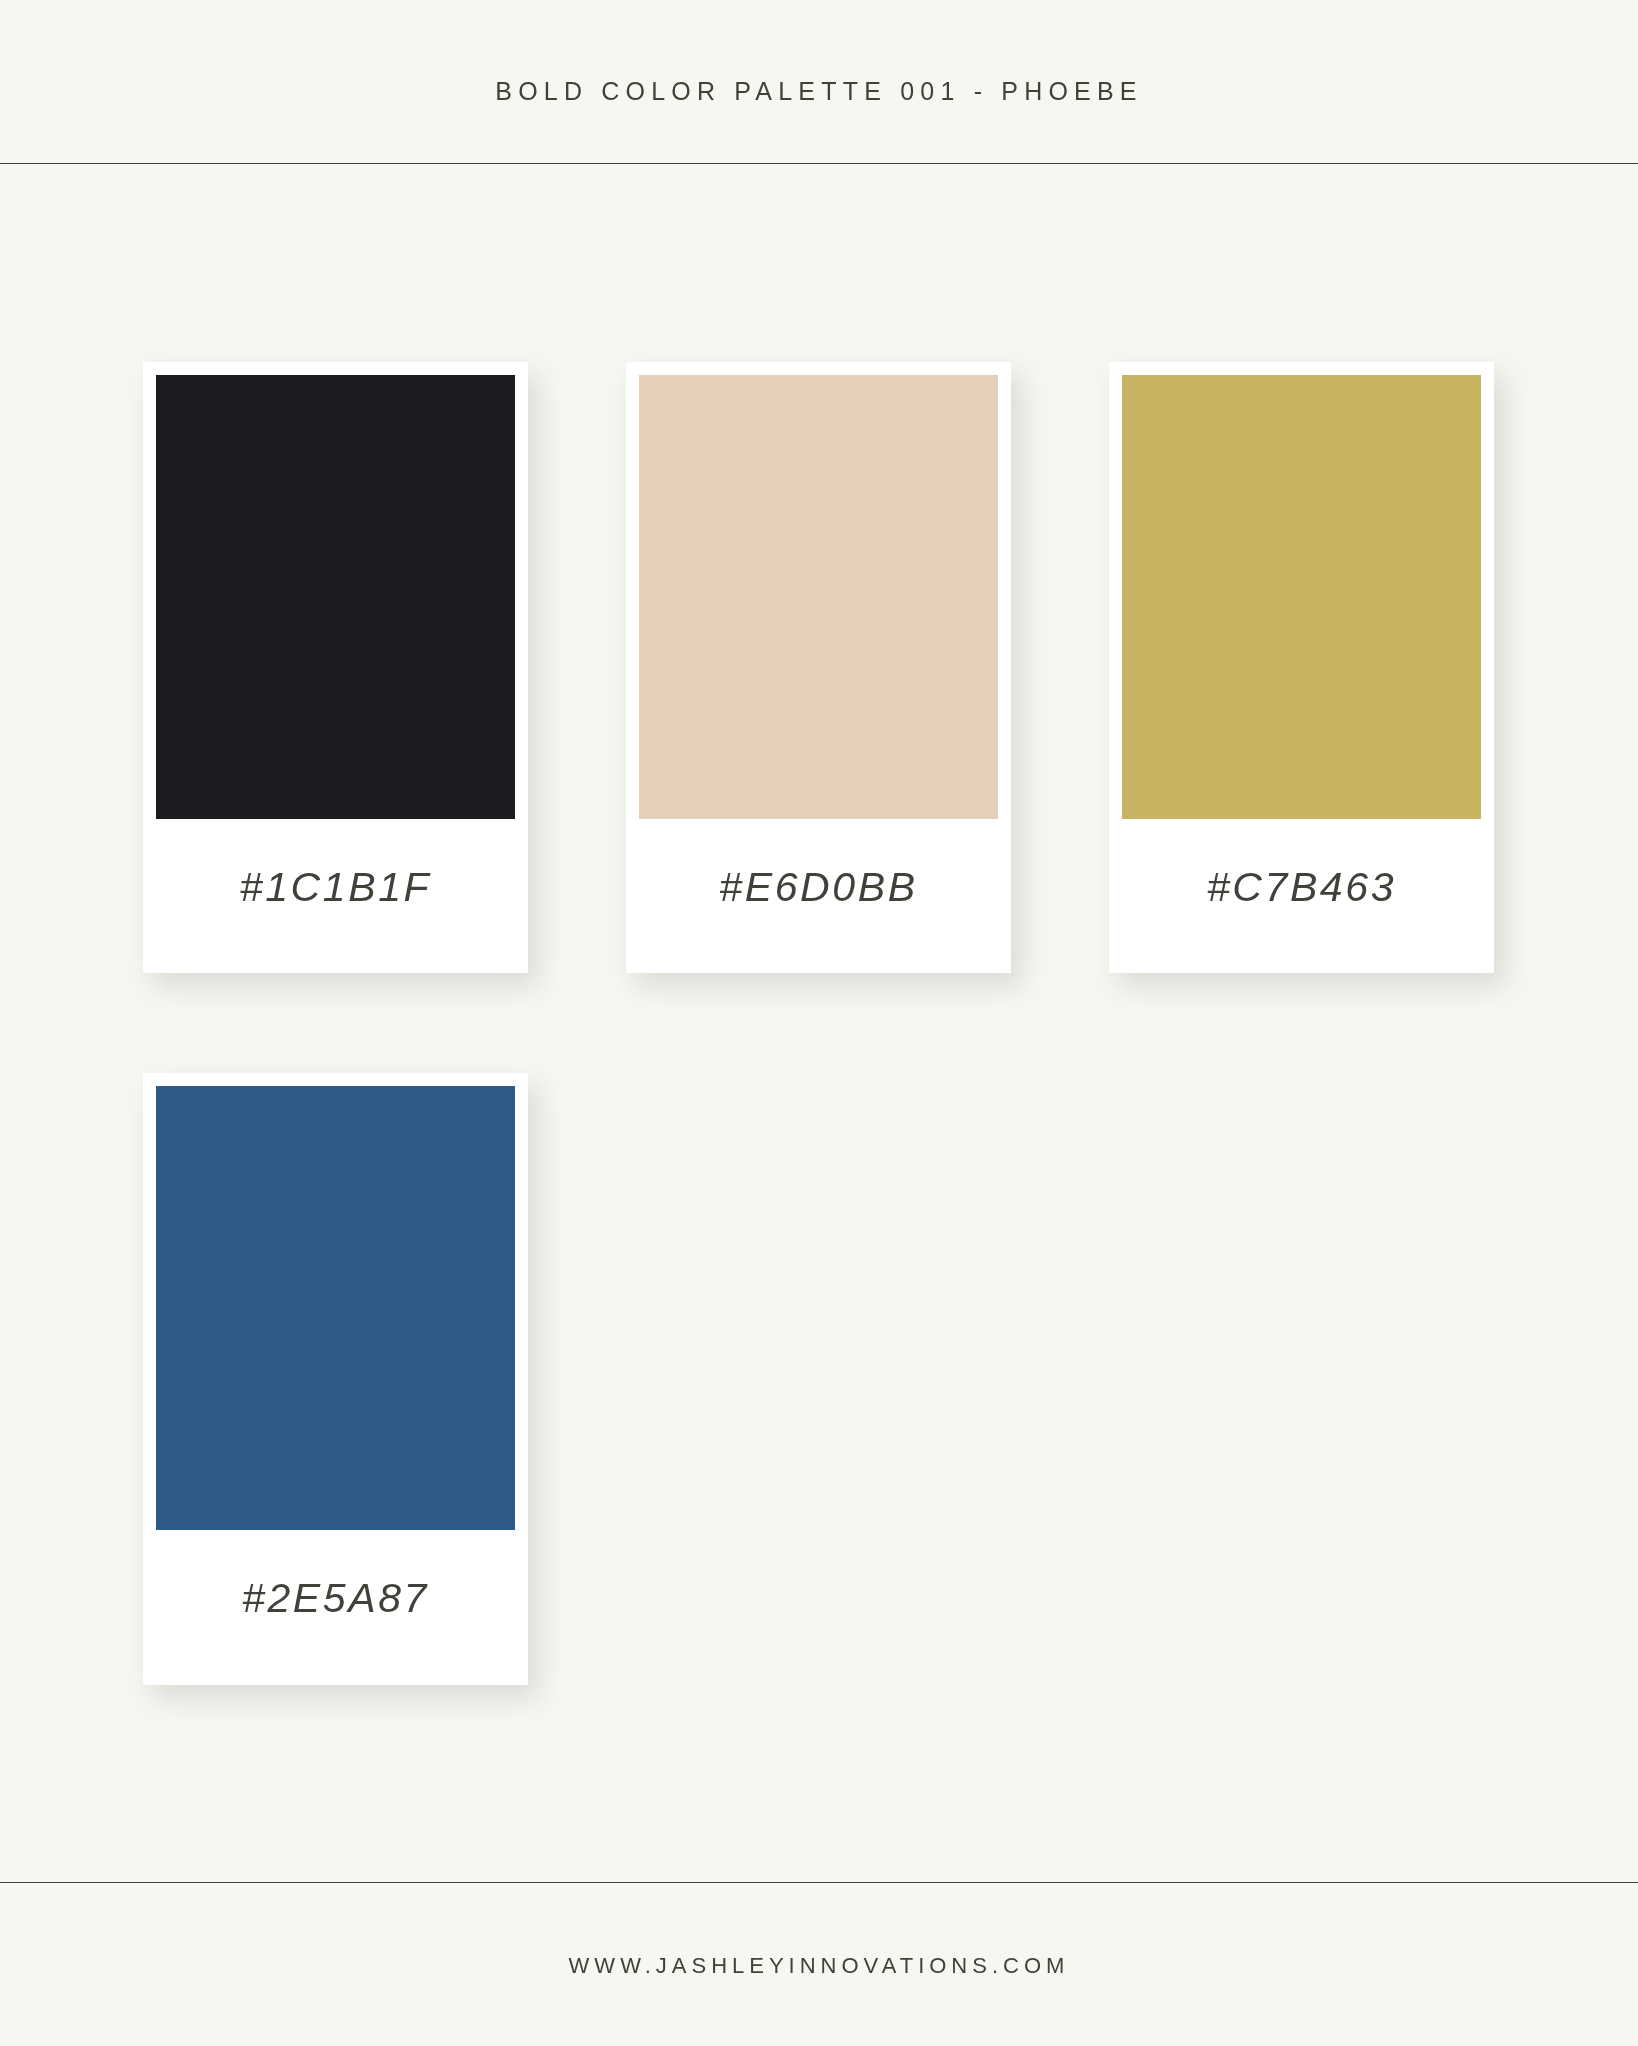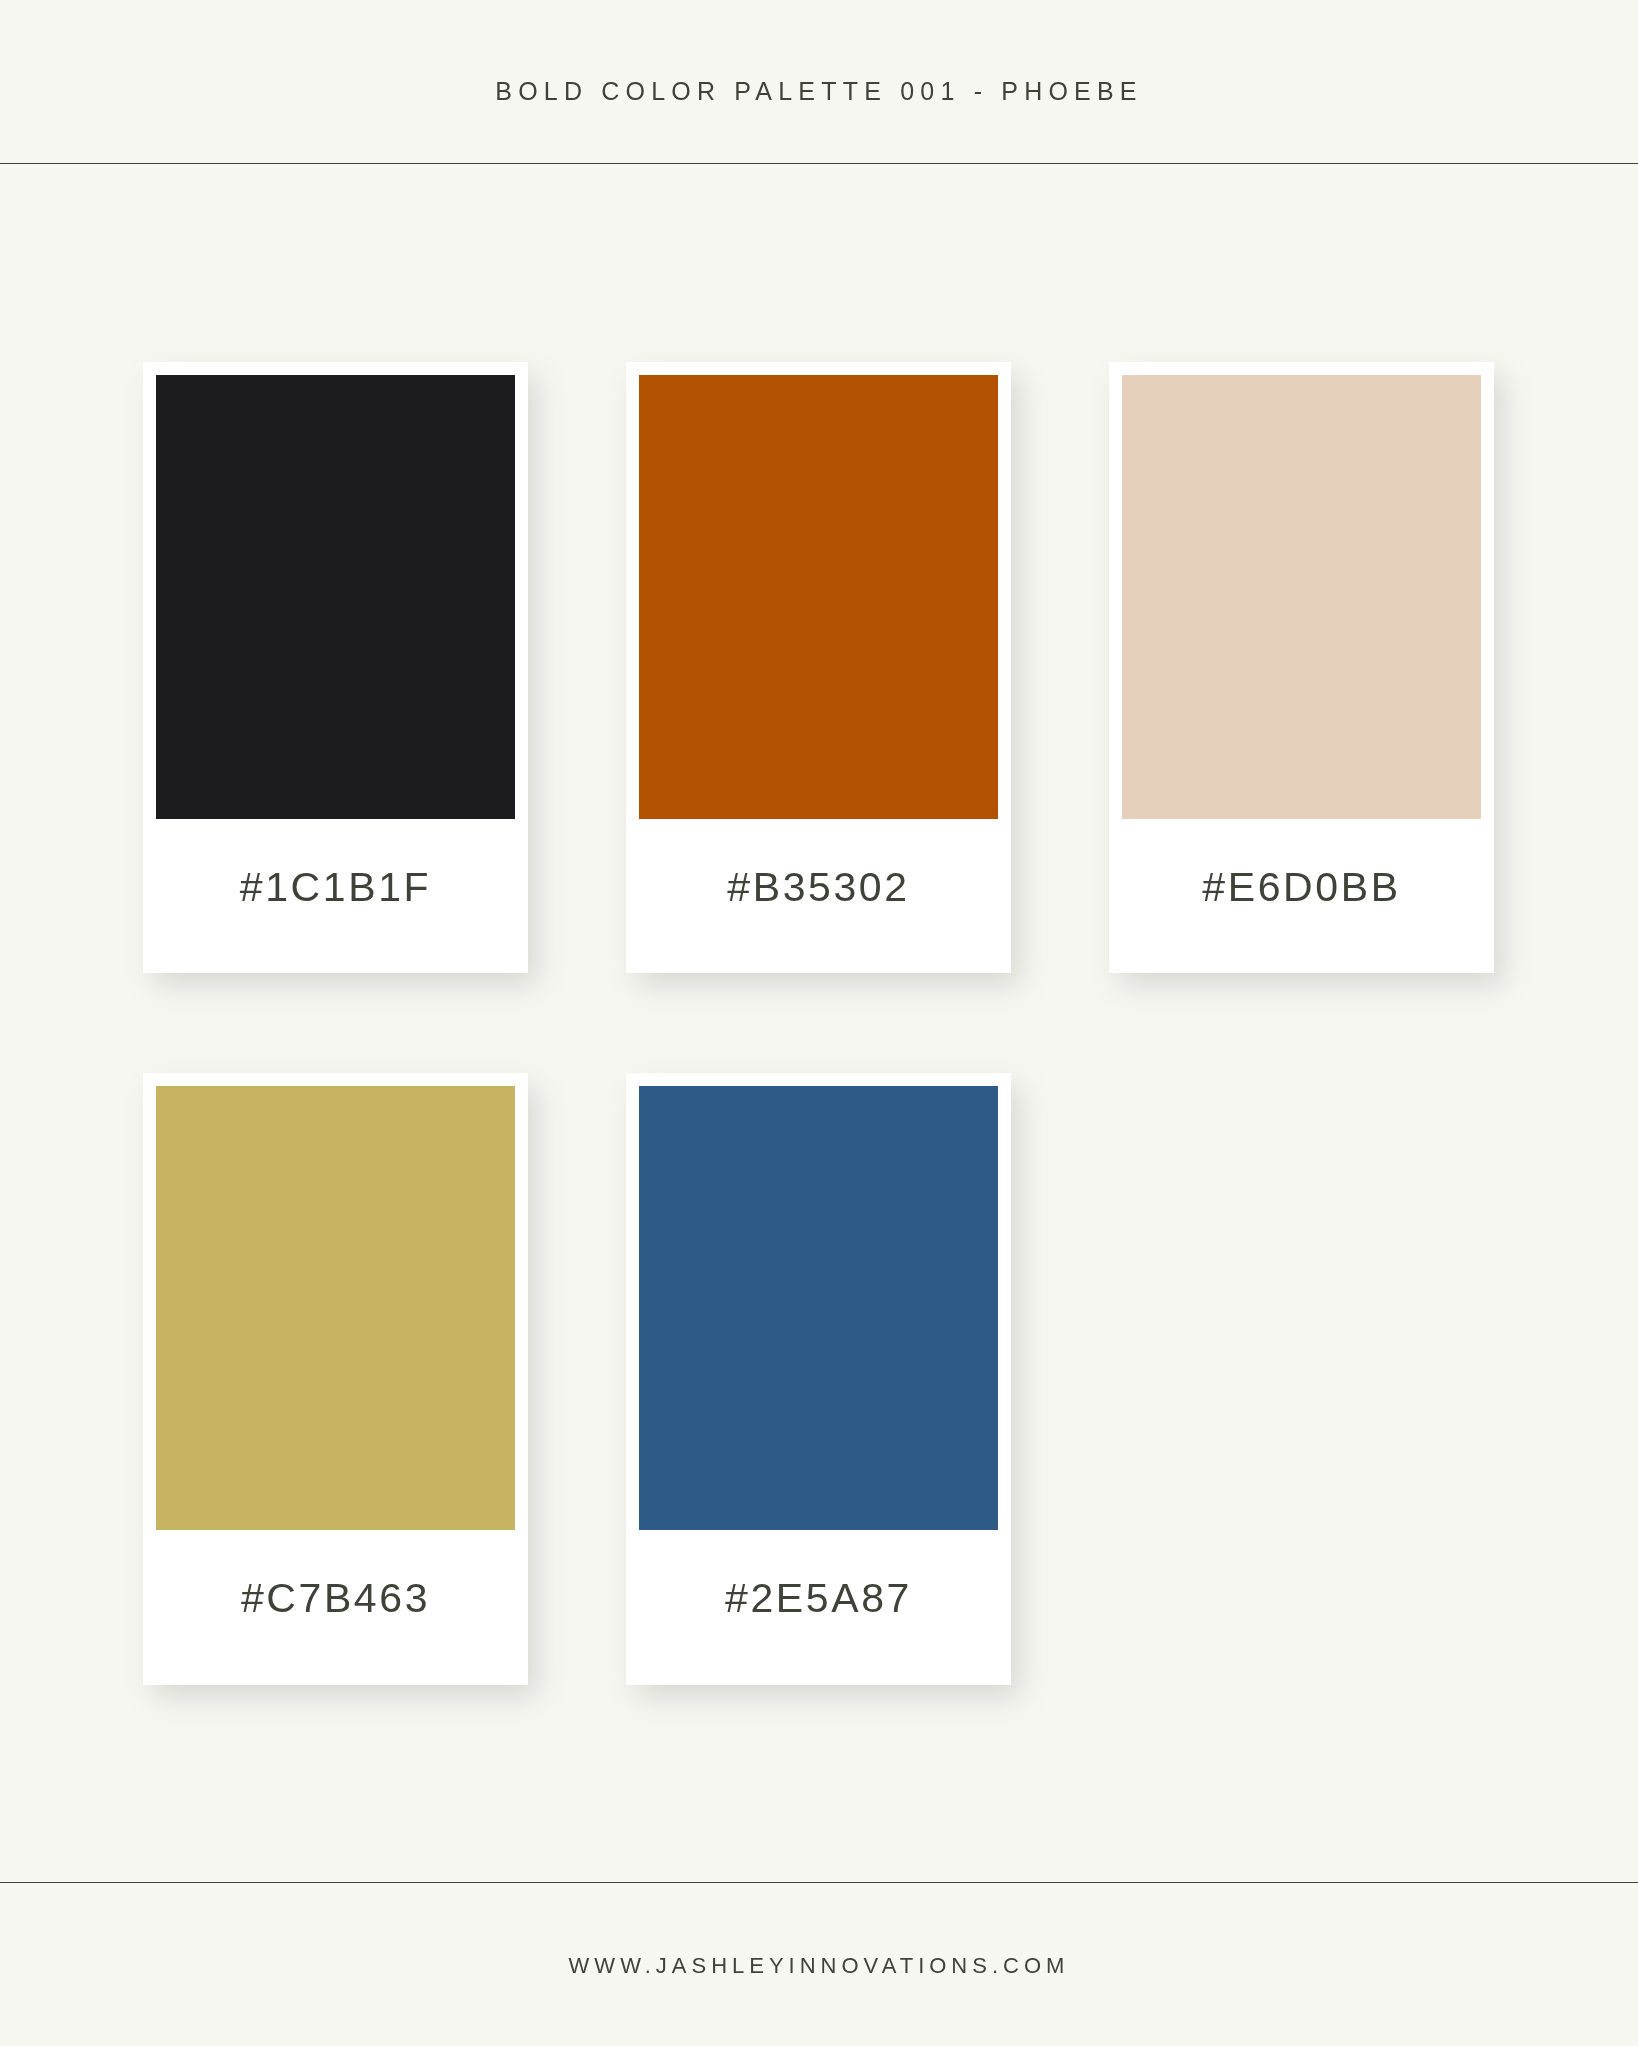--- a/index.html
+++ b/index.html
@@ -68,20 +68,21 @@
   }
 
   .card {
     position: relative;
     background: #ffffff;
     box-sizing: border-box;
     padding: 13px 13px 0 13px;
     box-shadow: 10px 13px 26px rgba(120, 120, 112, 0.22);
     display: flex;
     flex-direction: column;
+    font-style: italic;
   }
 
   .chip {
     width: 100%;
     height: 444px;
     flex: 0 0 auto;
   }
 
   .card-caption {
     flex: 1 1 auto;
@@ -139,26 +140,20 @@
 
   <div class="grid">
 
     <div class="card">
       <div class="chip" style="background: rgb(28, 27, 31);"></div>
       <div class="card-caption">
         <span class="hex-label">#1C1B1F</span>
       </div>
     </div>
 
-    <div class="card">
-      <div class="chip" style="background: rgb(179, 83, 2);"></div>
-      <div class="card-caption">
-        <span class="hex-label">#B35302</span>
-      </div>
-    </div>
 
     <div class="card">
       <div class="chip" style="background: rgb(230, 208, 187);"></div>
       <div class="card-caption">
         <span class="hex-label">#E6D0BB</span>
       </div>
     </div>
 
 
     <div class="card row2">

